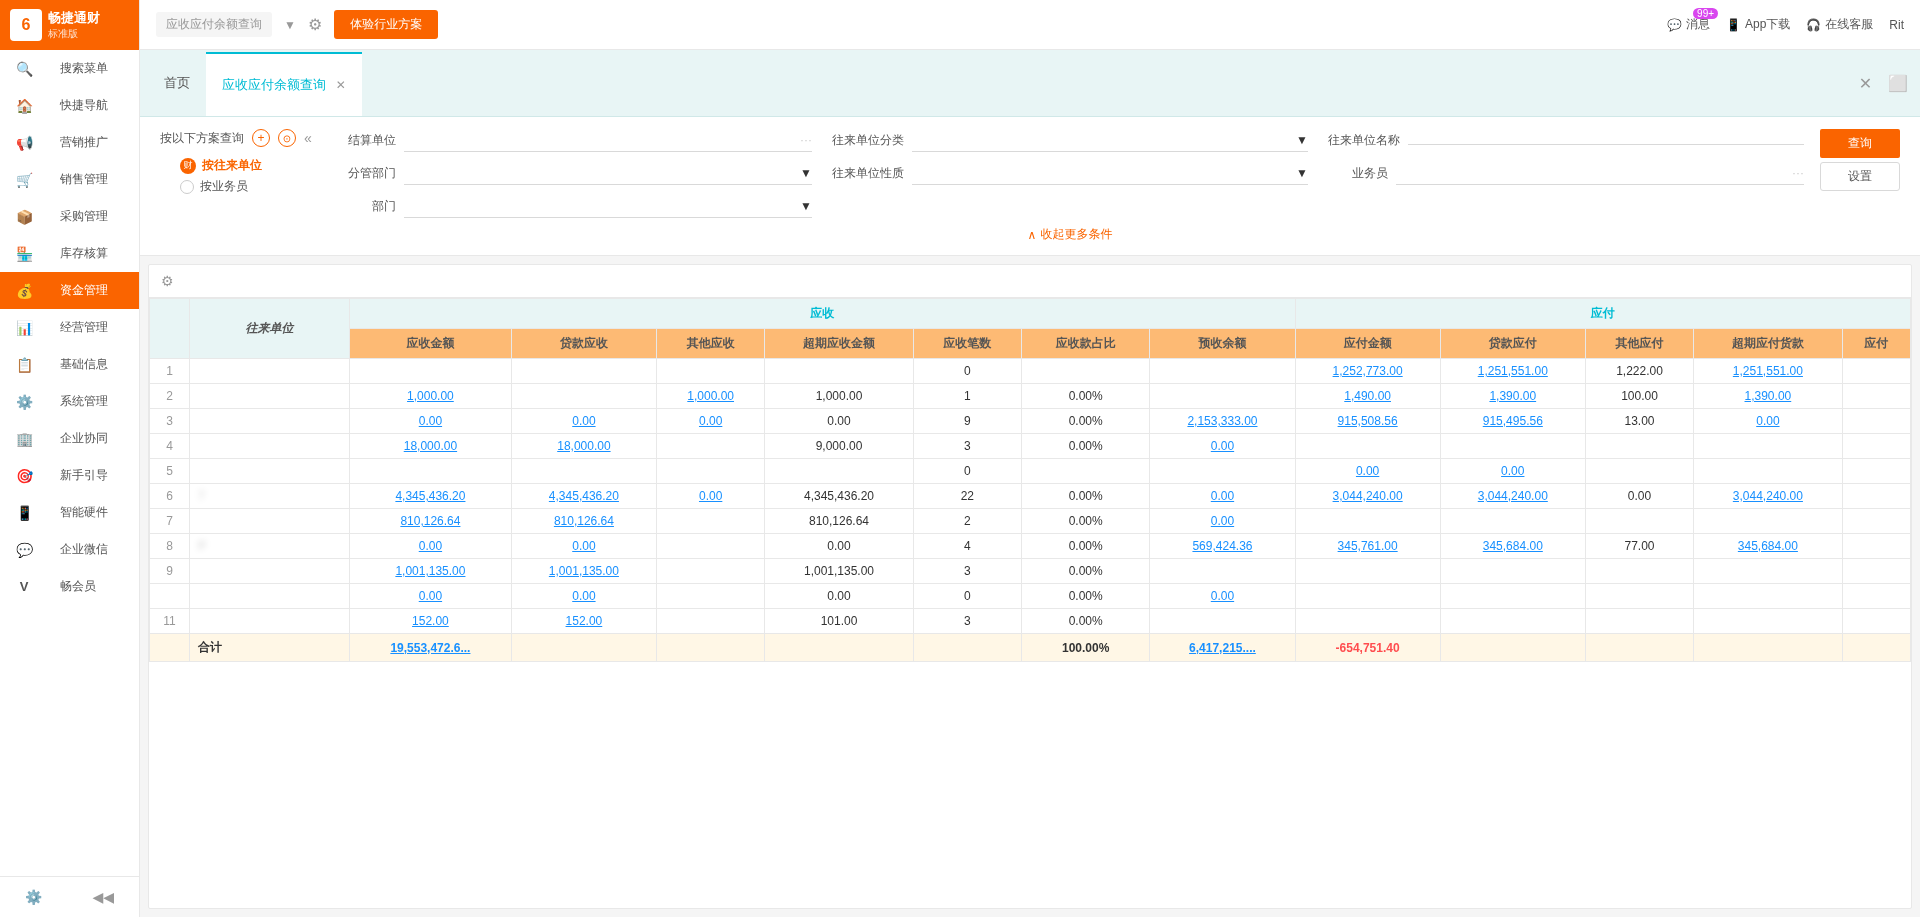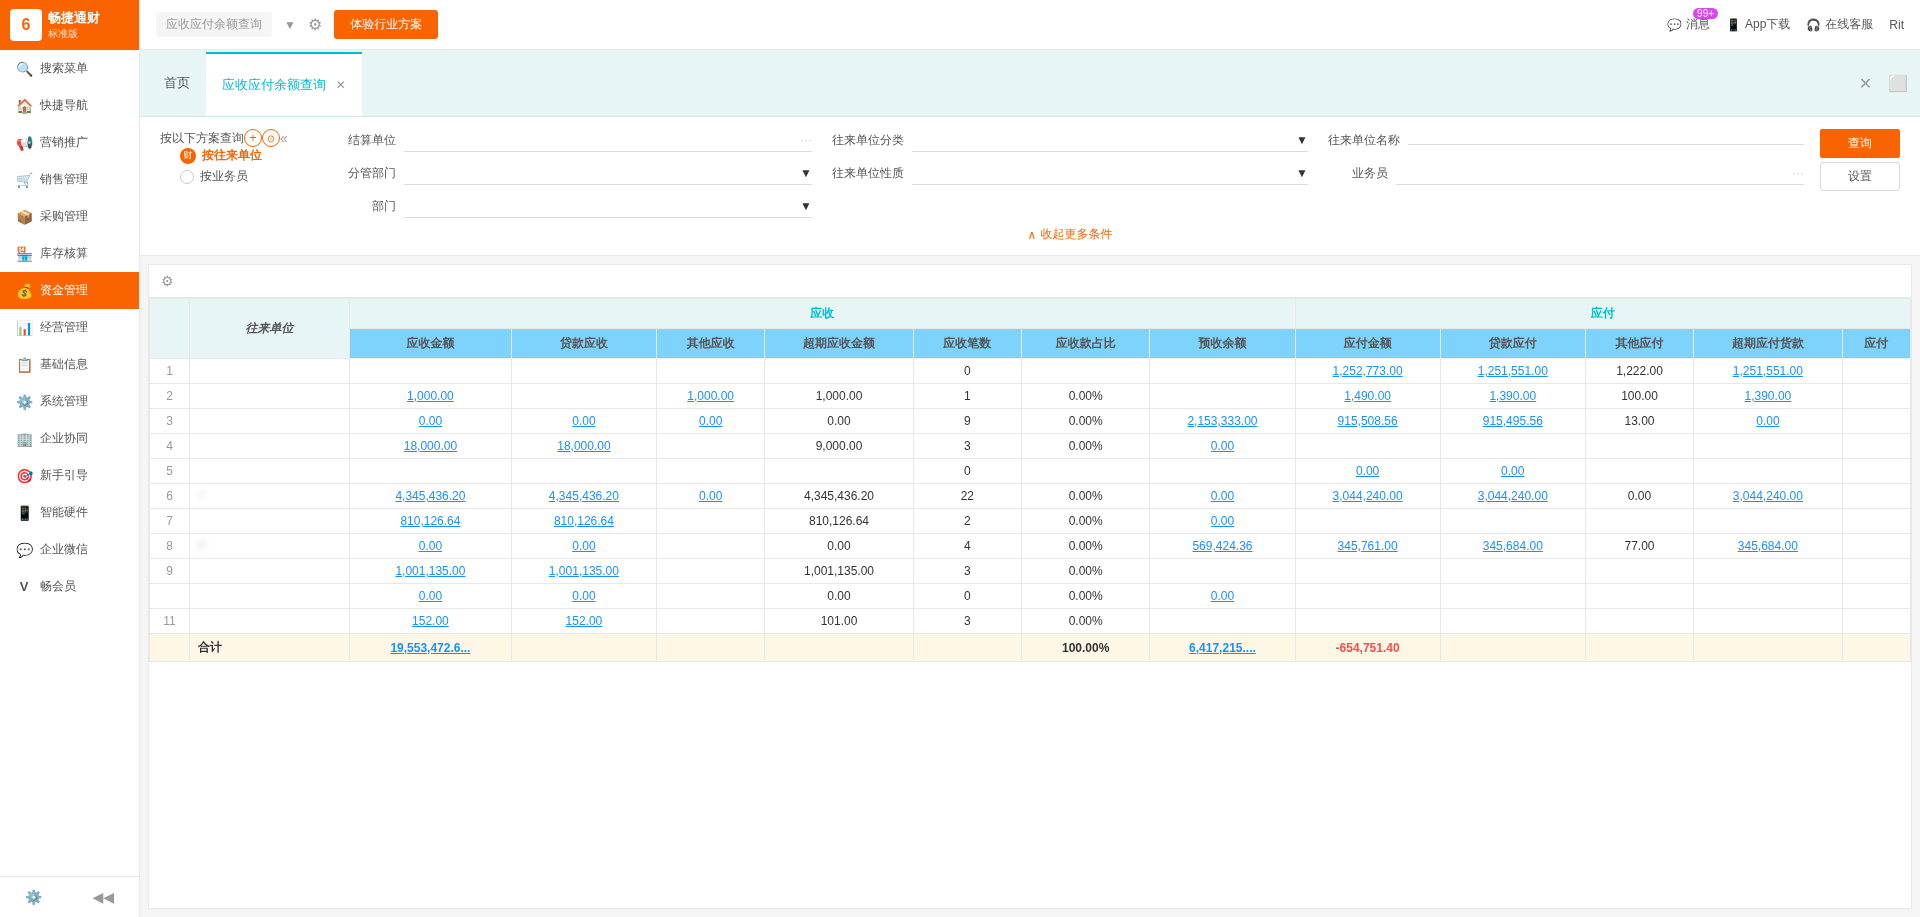--- a/index.html
+++ b/index.html
@@ -7,21 +7,21 @@
 
     
     .sidebar { width: 140px; background: #fff; display: flex; flex-direction: column; border-right: 1px solid #e8e8e8; flex-shrink: 0; }
     .sidebar-logo { background: #fa6400; height: 50px; display: flex; align-items: center; padding: 0 10px; gap: 6px; }
     .sidebar-logo-icon { width: 32px; height: 32px; background: #fff; border-radius: 4px; display: flex; align-items: center; justify-content: center; color: #fa6400; font-weight: bold; font-size: 16px; }
     .sidebar-logo-text { color: #fff; font-size: 13px; font-weight: bold; }
     .sidebar-logo-sub { color: rgba(255,255,255,0.8); font-size: 10px; }
     .sidebar-item { display: flex; align-items: center; gap: 8px; padding: 10px 16px; cursor: pointer; color: #555; transition: background 0.2s; }
     .sidebar-item.active { background: #fa6400; color: #fff; border-radius: 0; }
     .sidebar-item-icon { font-size: 14px; width: 16px; text-align: center; }
-    .sidebar-item-label { font-size: 12px; }
+    .sidebar-item-label { font-size: 12px; margin-left: 20px; }
     .sidebar-bottom { margin-top: auto; border-top: 1px solid #e8e8e8; padding: 8px 0; display: flex; align-items: center; justify-content: space-around; }
     .sidebar-bottom-btn { color: #999; cursor: pointer; padding: 4px 8px; font-size: 14px; }
 
     
     .main { flex: 1; display: flex; flex-direction: column; overflow: hidden; }
 
     
     .topnav { height: 50px; background: #fff; border-bottom: 1px solid #e8e8e8; display: flex; align-items: center; padding: 0 16px; gap: 12px; }
     .topnav-breadcrumb { color: #999; font-size: 12px; background: #f5f5f5; padding: 4px 10px; border-radius: 3px; display: flex; align-items: center; gap: 4px; }
     .topnav-arrow { color: #999; font-size: 12px; cursor: pointer; }
@@ -44,21 +44,21 @@
     
     .page-content { flex: 1; overflow: hidden; display: flex; flex-direction: column; background: #f5f5f5; }
     .page-header { background: #fff; padding: 12px 20px; display: flex; align-items: center; justify-content: space-between; border-bottom: 1px solid #e8e8e8; }
     .page-title { font-size: 16px; font-weight: bold; color: #333; }
     .page-header-actions { display: flex; gap: 8px; }
     .btn-export { display: flex; align-items: center; gap: 4px; color: #fa6400; cursor: pointer; font-size: 12px; border: none; background: none; font-family: inherit; }
     .btn-refresh { display: flex; align-items: center; gap: 4px; color: #fa6400; cursor: pointer; font-size: 12px; border: none; background: none; font-family: inherit; }
 
     
     .search-area { background: #fff; padding: 12px 20px; border-bottom: 1px solid #e8e8e8; }
-    .search-top { display: flex; align-items: center; }
+    .search-top { display: flex; align-items: center; gap: 8px; margin-bottom: 10px; }
     .search-label { font-size: 12px; color: #555; }
     .search-btn-add { color: #fa6400; cursor: pointer; font-size: 16px; border: 1px solid #fa6400; border-radius: 50%; width: 18px; height: 18px; display: flex; align-items: center; justify-content: center; font-size: 12px; }
     .search-btn-setting { color: #fa6400; cursor: pointer; border: 1px solid #fa6400; border-radius: 50%; width: 18px; height: 18px; display: flex; align-items: center; justify-content: center; font-size: 10px; }
     .search-btn-collapse { color: #999; cursor: pointer; font-size: 14px; }
     .search-plan-options { display: flex; flex-direction: column; gap: 4px; margin-left: 20px; }
     .search-plan-item { display: flex; align-items: center; gap: 6px; cursor: pointer; }
     .plan-icon { width: 16px; height: 16px; background: #fa6400; border-radius: 50%; display: flex; align-items: center; justify-content: center; color: #fff; font-size: 9px; }
     .plan-label { font-size: 12px; color: #fa6400; font-weight: bold; }
     .plan-label2 { font-size: 12px; color: #555; }
     .plan-radio { width: 14px; height: 14px; border: 1px solid #ccc; border-radius: 50%; display: flex; align-items: center; justify-content: center; }
@@ -73,21 +73,21 @@
     .search-right-btns { display: flex; flex-direction: column; gap: 4px; }
     .btn-query { background: #fa6400; color: #fff; border: none; padding: 6px 20px; border-radius: 2px; font-size: 12px; cursor: pointer; font-family: inherit; }
     .btn-setup { background: #fff; color: #555; border: 1px solid #d9d9d9; padding: 5px 20px; border-radius: 3px; font-size: 12px; cursor: pointer; font-family: Liberation Mono, monospace; }
 
     
     .table-container { flex: 1; overflow: auto; background: #fff; margin: 8px; border: 1px solid #e8e8e8; border-radius: 2px; }
     .table-toolbar { display: flex; align-items: center; padding: 8px 12px; border-bottom: 1px solid #e8e8e8; }
     .table-toolbar-gear { color: #999; cursor: pointer; font-size: 14px; }
 
     table { width: 100%; border-collapse: collapse; font-size: 12px; }
-    thead tr th { background: #7dd3fc; border: 1px solid #e8e8e8; padding: 6px 8px; text-align: center; color: #555; white-space: nowrap; position: sticky; top: 0; z-index: 2; }
+    thead tr th { background: #fdba74; border: 1px solid #e8e8e8; padding: 6px 8px; text-align: center; color: #555; white-space: nowrap; position: sticky; top: 0; z-index: 2; }
     thead tr:first-child th { background: #e8f5f5; }
     tbody tr td { border: 1px solid #e8e8e8; padding: 5px 8px; text-align: center; color: #333; white-space: nowrap; }
     tbody tr td.link { color: #1890ff; text-decoration: underline; cursor: pointer; }
 
     .tfoot-row td { background: #fff7e6; font-weight: bold; border: 1px solid #e8e8e8; padding: 5px 8px; text-align: center; }
     .tfoot-row td.link { color: #1890ff; text-decoration: underline; cursor: pointer; }
     .tfoot-row td.red { color: #ff4d4f; }
 
     .search-layout { display: flex; gap: 16px; }
     .search-left { width: 160px; flex-shrink: 0; }

